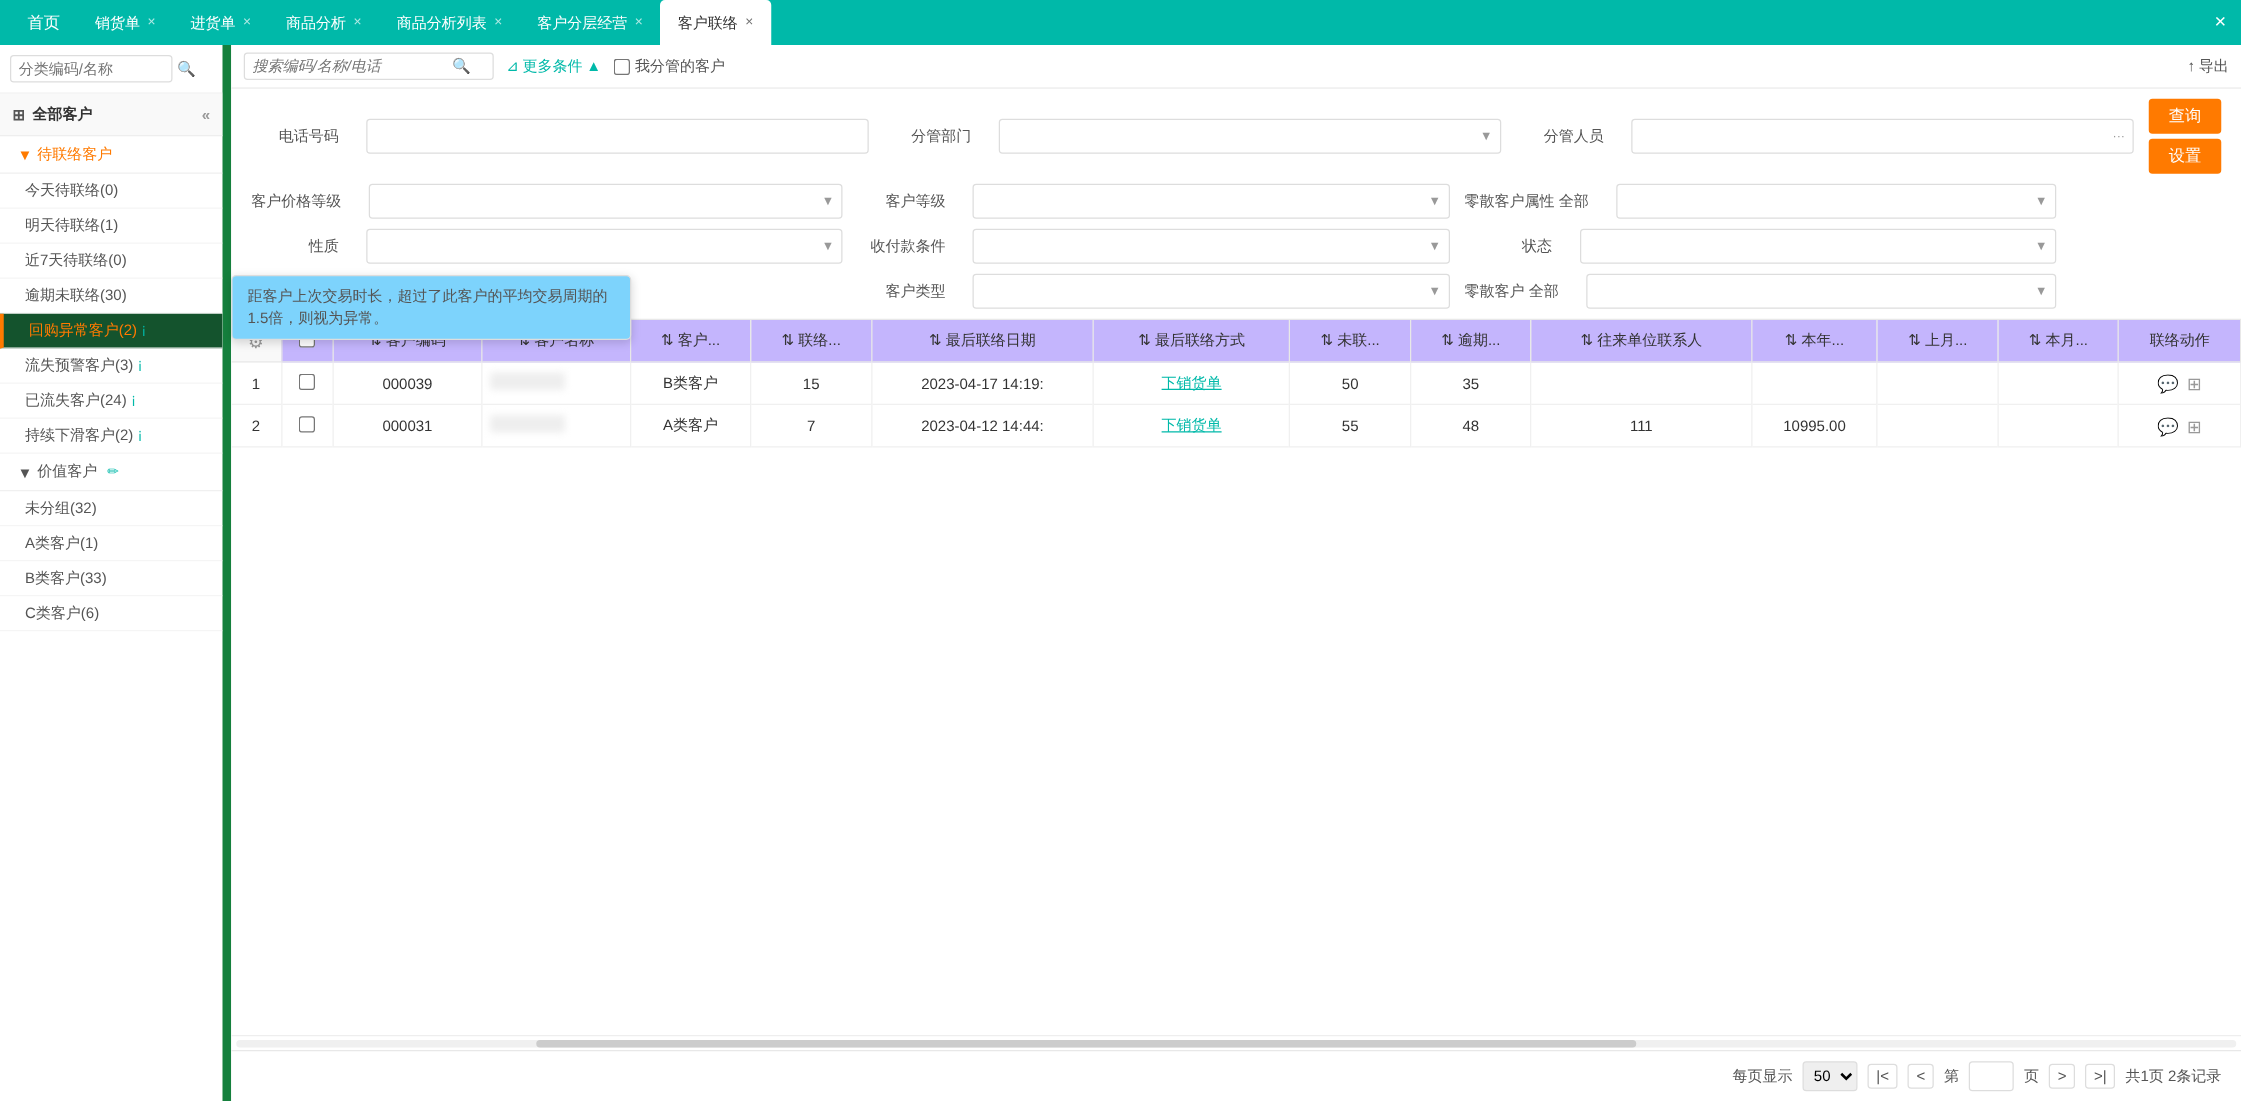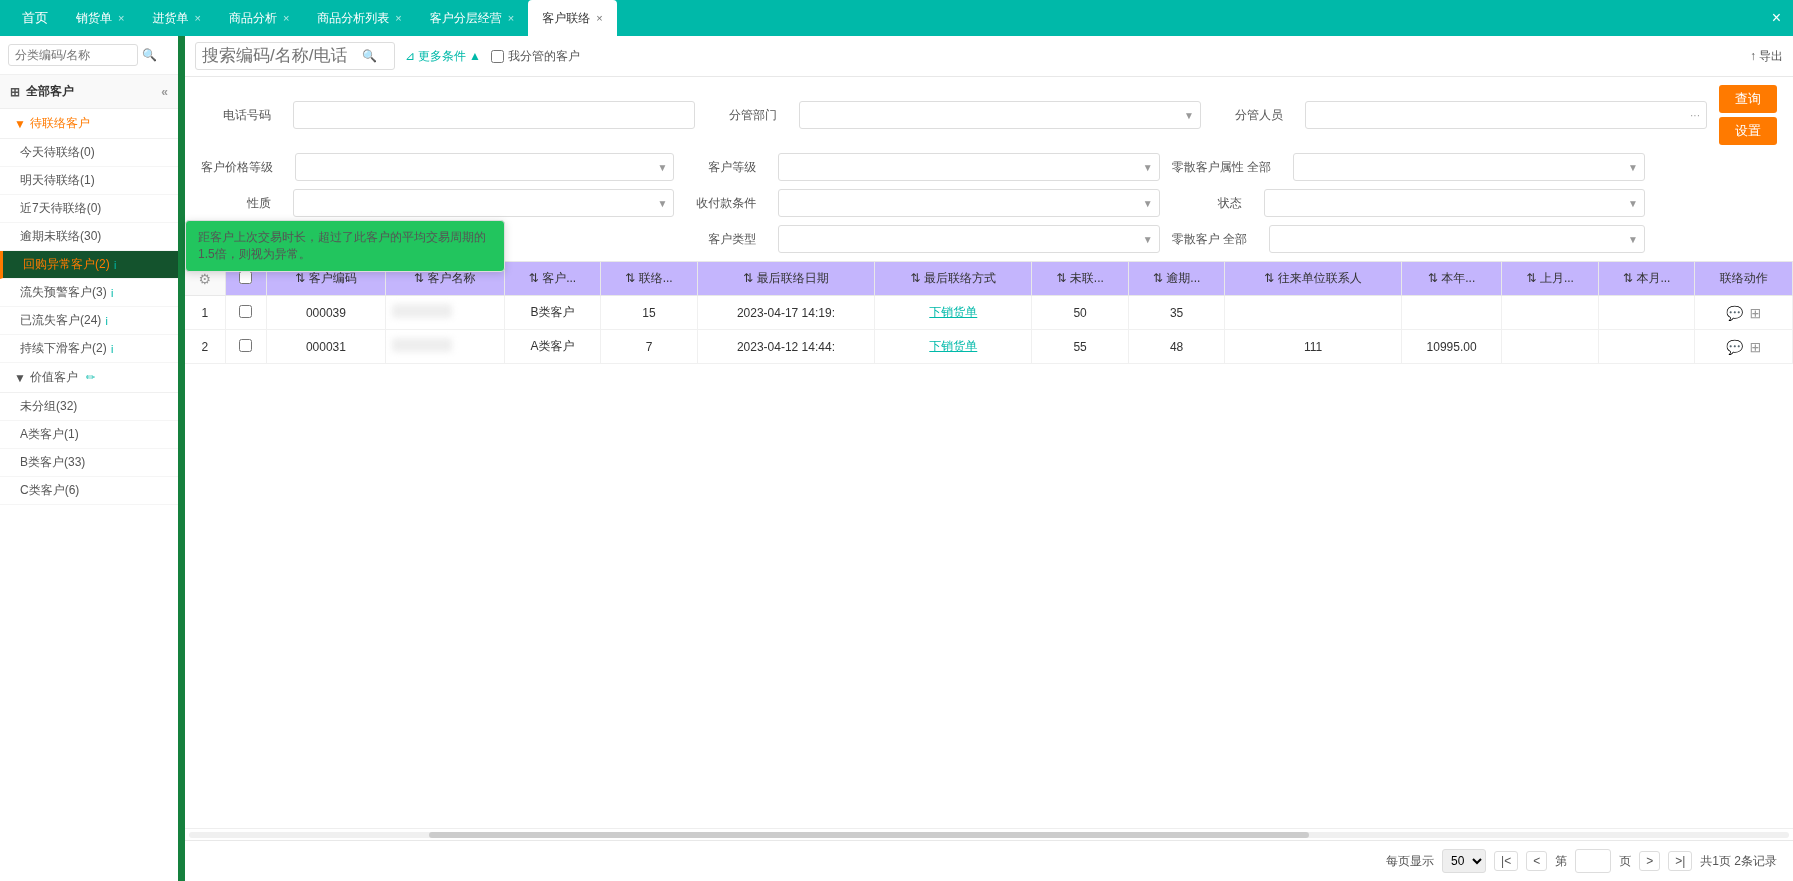--- a/index.html
+++ b/index.html
@@ -138,22 +138,23 @@
       display: flex;
       align-items: center;
       border: 1px solid #ddd;
       border-radius: 3px;
       padding: 3px 6px;
       width: 200px;
     }
     .filter-bar .search-input-wrap input {
       border: none;
       outline: none;
-      font-size: 17px;
+      font-size: 12px;
       width: 160px;
+      font-style: italic;
     }
     .filter-bar .more-conditions {
       display: flex;
       align-items: center;
       color: #00b9a9;
       cursor: pointer;
       gap: 3px;
     }
     .filter-bar .my-customer {
       display: flex;
@@ -231,21 +232,21 @@
       border-radius: 3px;
       padding: 5px 16px;
       cursor: pointer;
       font-size: 13px;
     }
     .btn-group { display: flex; flex-direction: column; gap: 4px; }
 
     
     .tooltip-box {
       position: absolute;
-      background: #22c55e;
+      background: #7dd3fc;
       border: 1px solid #ddd;
       border-radius: 4px;
       padding: 8px 12px;
       font-size: 12px;
       color: #555;
       box-shadow: 0 2px 8px rgba(0,0,0,0.15);
       z-index: 100;
       left: 185px;
       top: 220px;
       max-width: 320px;

